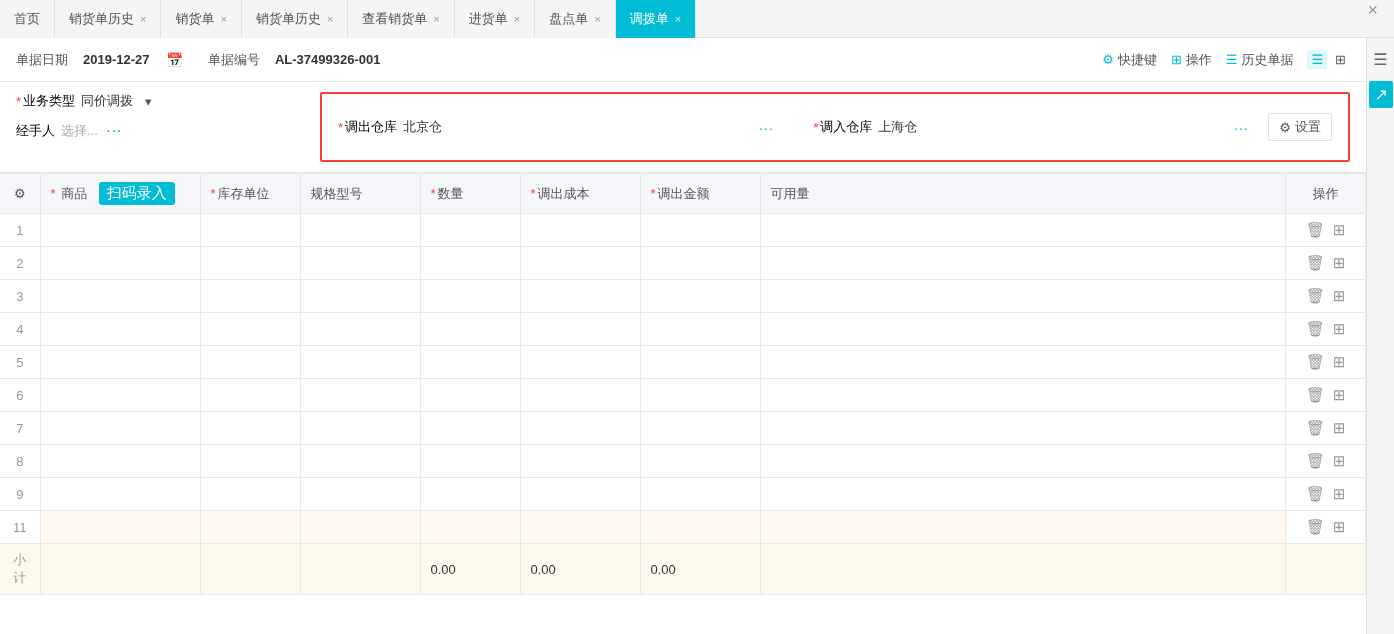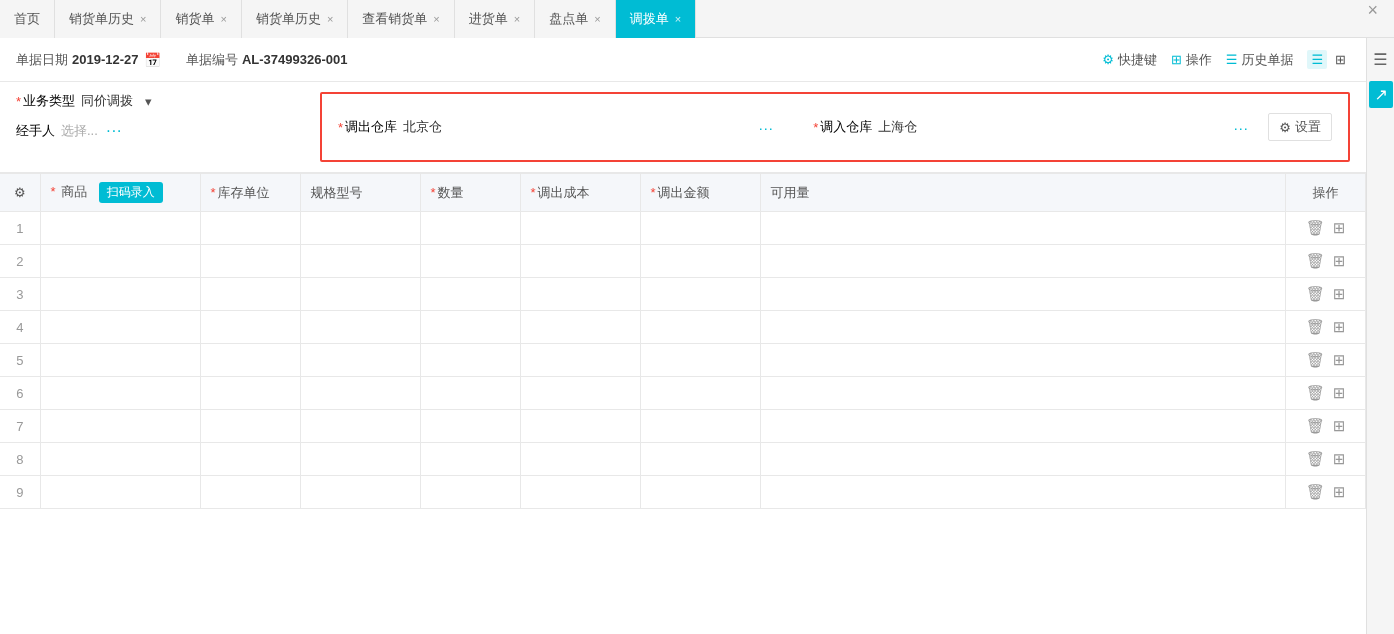--- a/index.html
+++ b/index.html
@@ -21,21 +21,21 @@
 
     
     .toolbar {
       display: flex; align-items: center; padding: 8px 16px; border-bottom: 1px solid #e8e8e8;
       background: #fff; height: 44px;
     }
     .toolbar-right { margin-left: auto; display: flex; align-items: center; gap: 14px; color: #555; font-size: 13px; }
     .toolbar-right .action-btn { display: flex; align-items: center; gap: 4px; cursor: pointer; color: #555; }
     .field-label { color: #555; margin-right: 4px; }
     .field-value { color: #333; font-weight: bold; }
-    .field-group { display: flex; align-items: center; margin-right: 24px; }
+    .field-group { display: flex; align-items: center; margin-right: 24px; gap: 11px; }
     .date-icon { color: #00bcd4; margin-left: 6px; cursor: pointer; font-size: 14px; }
 
     
     .form-area {
       display: flex; align-items: flex-start; padding: 10px 16px; border-bottom: 1px solid #e8e8e8;
       background: #fff; gap: 24px;
     }
     .form-left { display: flex; flex-direction: column; gap: 12px; min-width: 280px; }
     .form-right {
       flex: 1; border: 2px solid #f44336; padding: 10px 16px; display: flex; align-items: center;
@@ -69,21 +69,21 @@
       white-space: nowrap;
     }
     tbody tr { border-bottom: 1px solid #e8e8e8; }
     tbody td { padding: 7px 10px; border-right: 1px solid #e8e8e8; color: #333; }
     .row-num { color: #999; text-align: center; }
     .op-cell { display: flex; align-items: center; gap: 8px; justify-content: center; }
     .op-icon { color: #999; cursor: pointer; font-size: 15px; }
 
     .scan-btn {
       background: #00bcd4; color: #fff; border: none; border-radius: 3px;
-      padding: 2px 8px; font-size: 12px; cursor: pointer; margin-left: 8px;
+      padding: 2px 8px; font-size: 15px; cursor: pointer; margin-left: 8px;
     }
     .col-required { color: #f44336; margin-right: 2px; }
 
     
     ::-webkit-scrollbar { width: 6px; height: 6px; }
     ::-webkit-scrollbar-track { background: #f1f1f1; }
     ::-webkit-scrollbar-thumb { background: #ccc; border-radius: 3px; }
 
     .main-layout { display: flex; flex-direction: column; height: calc(634px - 38px); }
 
@@ -383,20 +383,47 @@
         <td></td>
         <td></td>
         <td></td>
         <td>
           <div class="op-cell">
             <span class="op-icon">🗑</span>
             <span class="op-icon">⊞</span>
           </div>
         </td>
       </tr>
+              <tr>
+        <td class="row-num">11</td>
+        <td style="background:#fff9f0;"></td>
+        <td style="background:#fff9f0;"></td>
+        <td style="background:#fff9f0;"></td>
+        <td style="background:#fff9f0;"></td>
+        <td style="background:#fff9f0;"></td>
+        <td style="background:#fff9f0;"></td>
+        <td style="background:#fff9f0;"></td>
+        <td>
+          <div class="op-cell">
+            <span class="op-icon">🗑</span>
+            <span class="op-icon">⊞</span>
+          </div>
+        </td>
+      </tr>
+              <tr class="subtotal-row">
+        <td class="row-num" style="background:#fef9ed;">小计</td>
+        <td style="background:#fef9ed;"></td>
+        <td style="background:#fef9ed;"></td>
+        <td style="background:#fef9ed;"></td>
+        <td style="background:#fef9ed;">0.00</td>
+        <td style="background:#fef9ed;">0.00</td>
+        <td style="background:#fef9ed;">0.00</td>
+        <td style="background:#fef9ed;"></td>
+        <td style="background:#fef9ed;"></td>
+      </tr>
             </tbody>
         </table>
       </div>
 
     </div>
 
     <div class="side-panel">
       <div class="side-icon">☰</div>
       <div class="side-icon teal">↗</div>
     </div>

